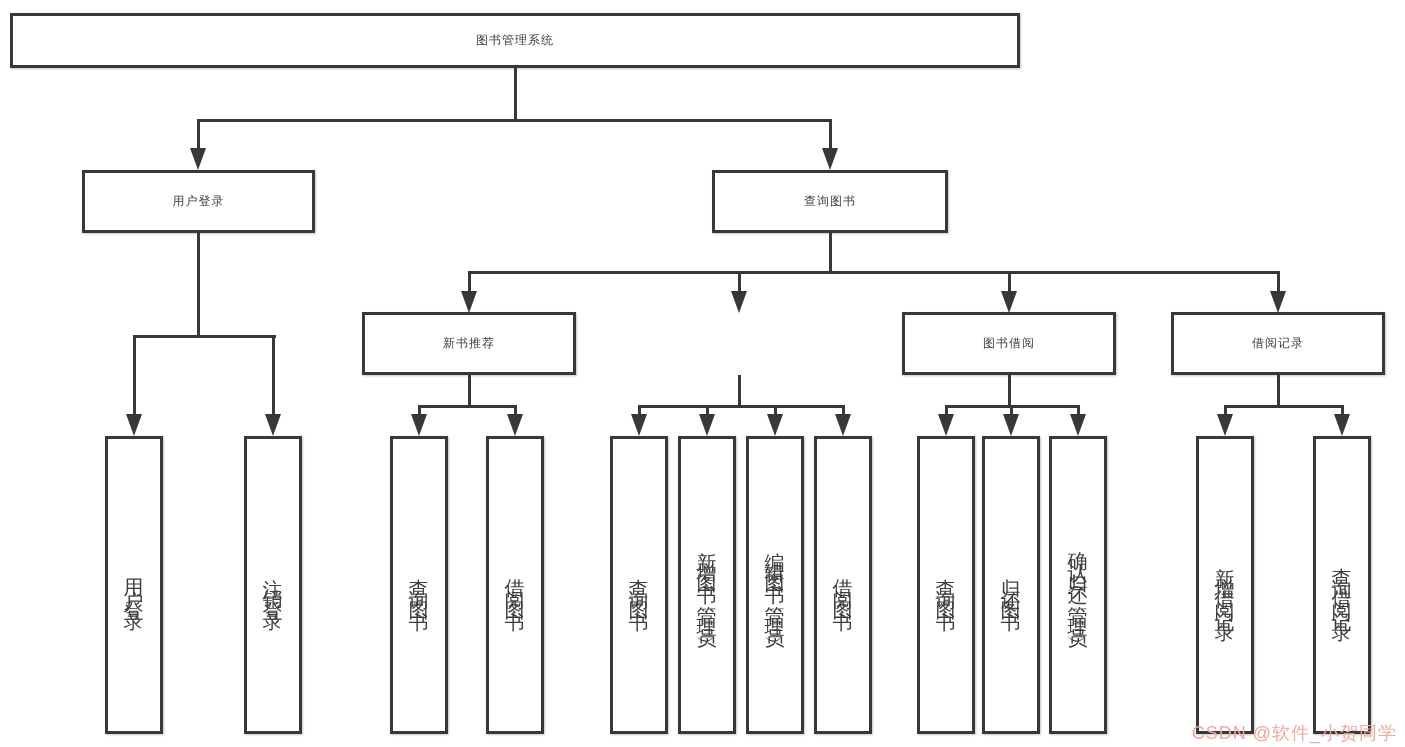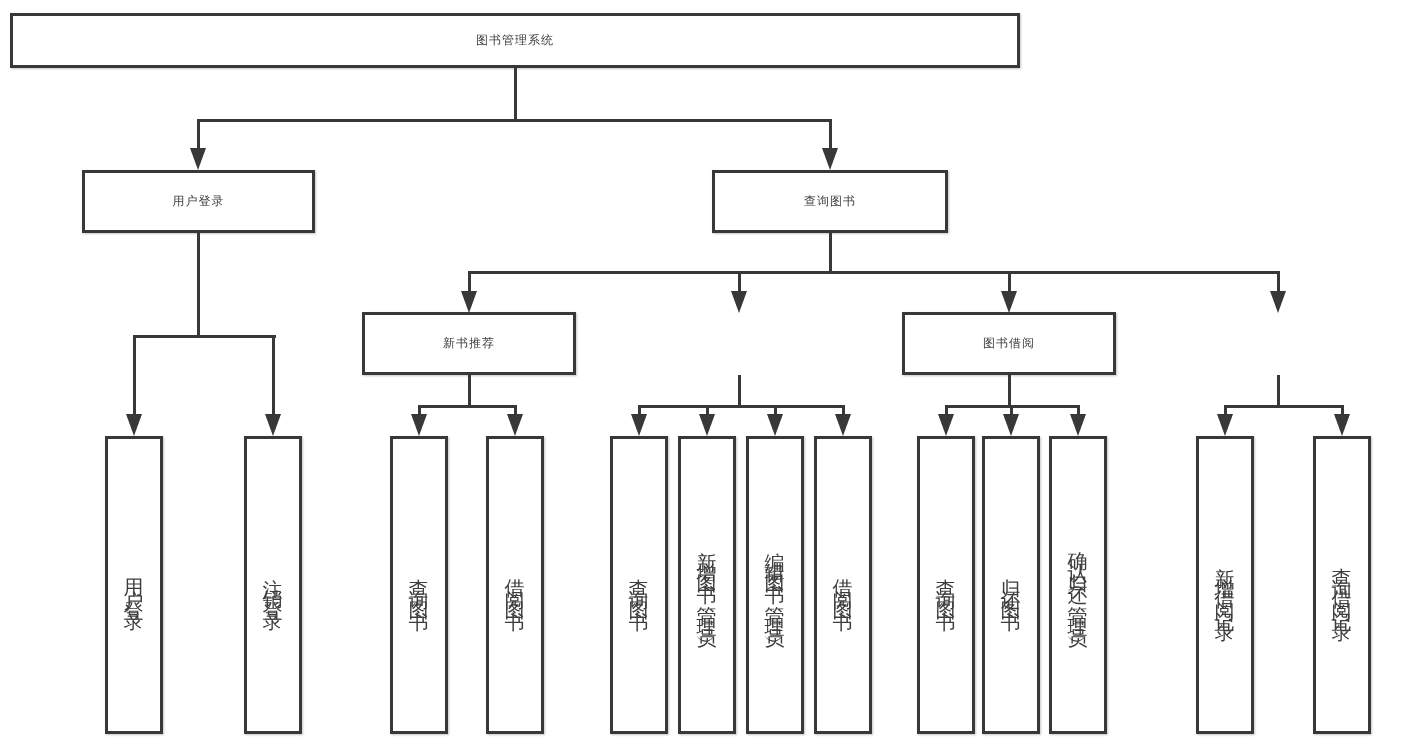--- a/index.html
+++ b/index.html
@@ -90,20 +90,23 @@
   <div class="arrow" style="left:1001px;top:291px;"></div>
   <div class="vline" style="left:1277px;top:271px;height:22px;"></div>
   <div class="arrow" style="left:1270px;top:291px;"></div>
 
   <div class="node" style="left:362px;top:312px;width:214px;height:63px;">
     <span>新书推荐</span>
   </div>
   <div class="node" style="left:902px;top:312px;width:214px;height:63px;">
     <span>图书借阅</span>
   </div>
+  <div class="node" style="left:1171px;top:312px;width:214px;height:63px;">
+    <span>借阅记录</span>
+  </div>
 
   <div class="vline" style="left:468px;top:375px;height:33px;"></div>
   <div class="hline" style="left:418px;top:405px;width:99px;"></div>
   <div class="vline" style="left:418px;top:405px;height:12px;"></div>
   <div class="arrow" style="left:411px;top:414px;"></div>
   <div class="vline" style="left:514px;top:405px;height:12px;"></div>
   <div class="arrow" style="left:507px;top:414px;"></div>
 
   <div class="vline" style="left:738px;top:375px;height:33px;"></div>
   <div class="hline" style="left:638px;top:405px;width:207px;"></div>
@@ -169,14 +172,15 @@
     <span class="vtext">确认归还（管理员）</span>
   </div>
 
   <div class="node vnode" style="left:1196px;top:436px;width:58px;height:298px;">
     <span class="vtext">新增借阅记录</span>
   </div>
   <div class="node vnode" style="left:1313px;top:436px;width:58px;height:298px;">
     <span class="vtext">查询借阅记录</span>
   </div>
 
+  <div class="watermark">CSDN @软件_小贺同学</div>
 
 </div>
 
 </body></html>

